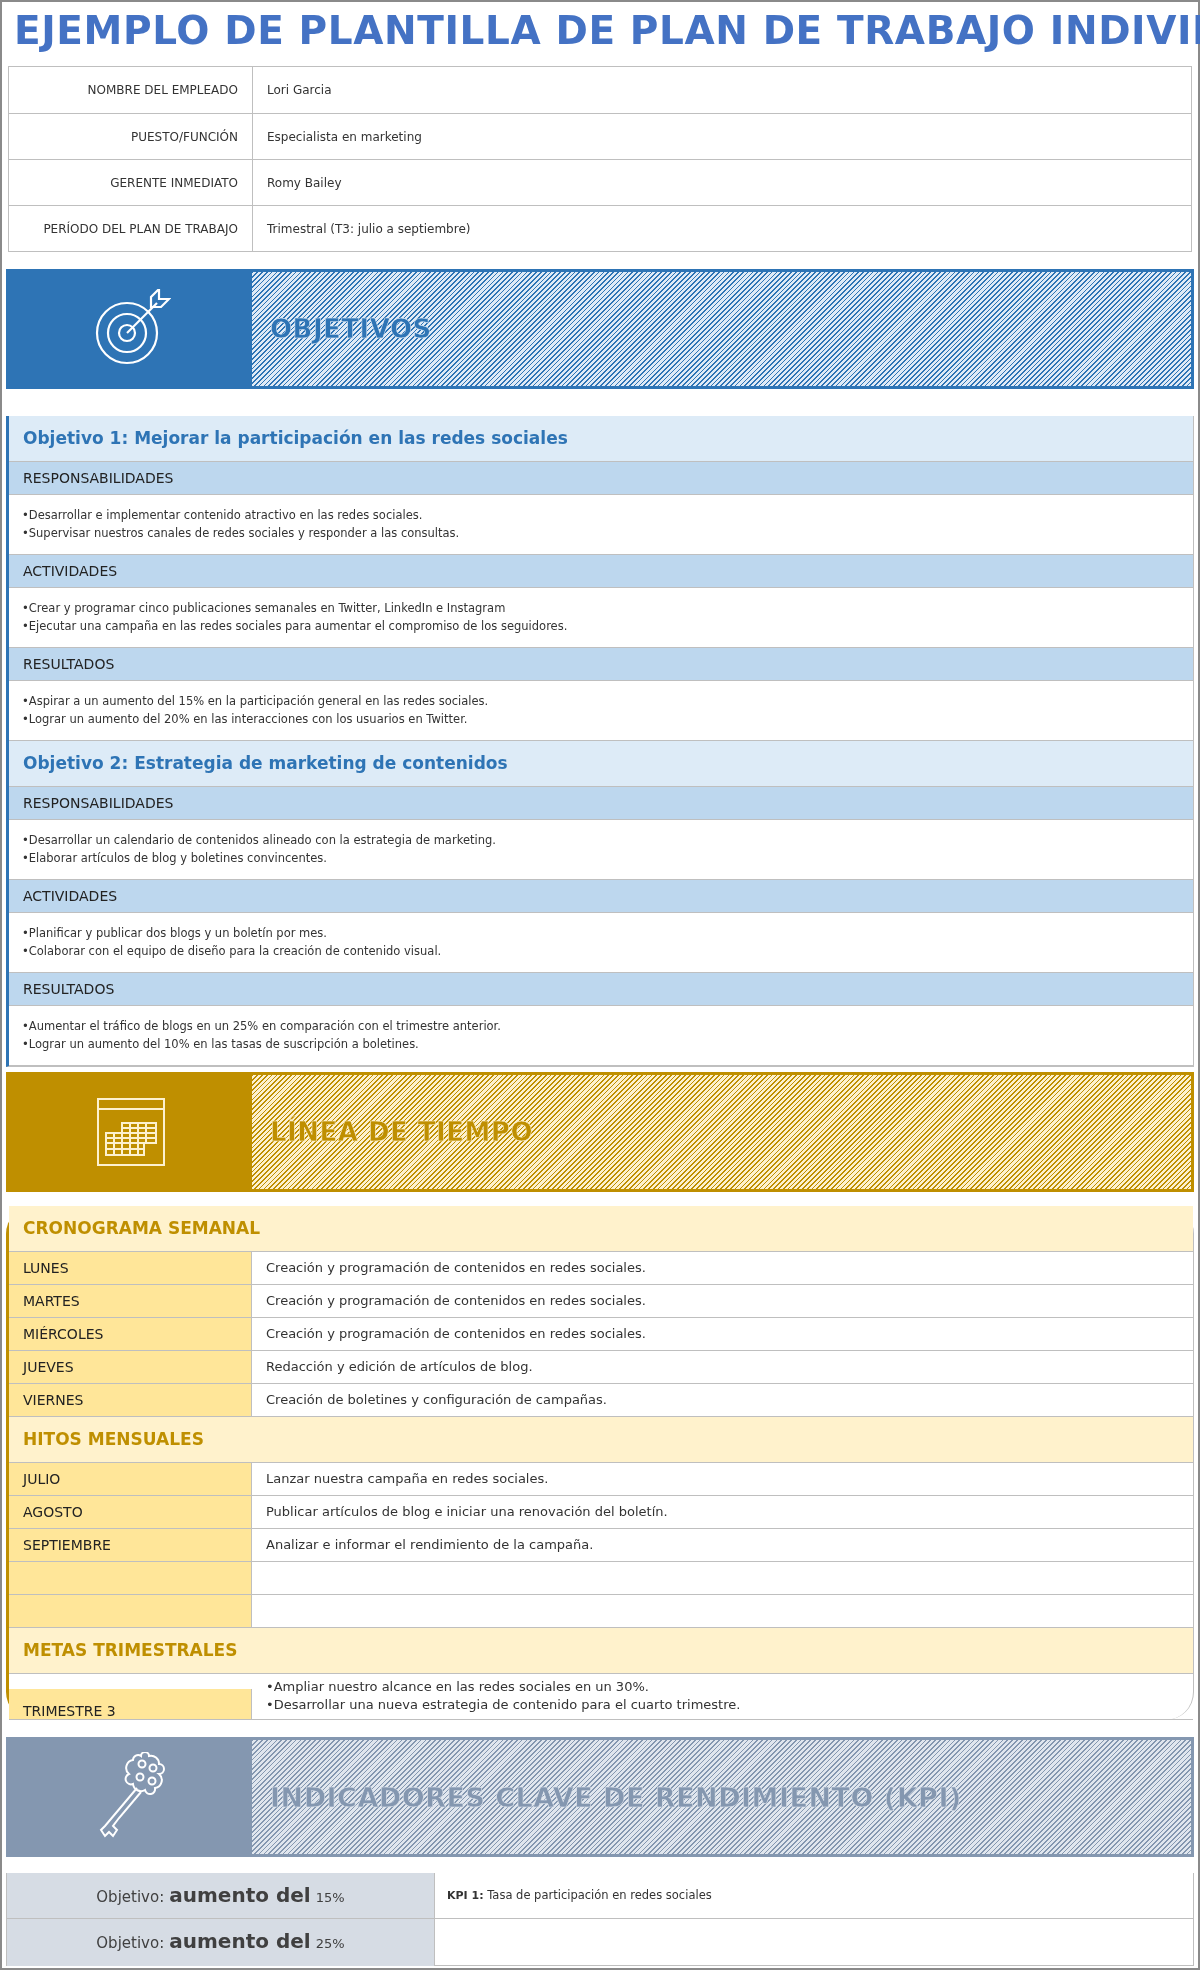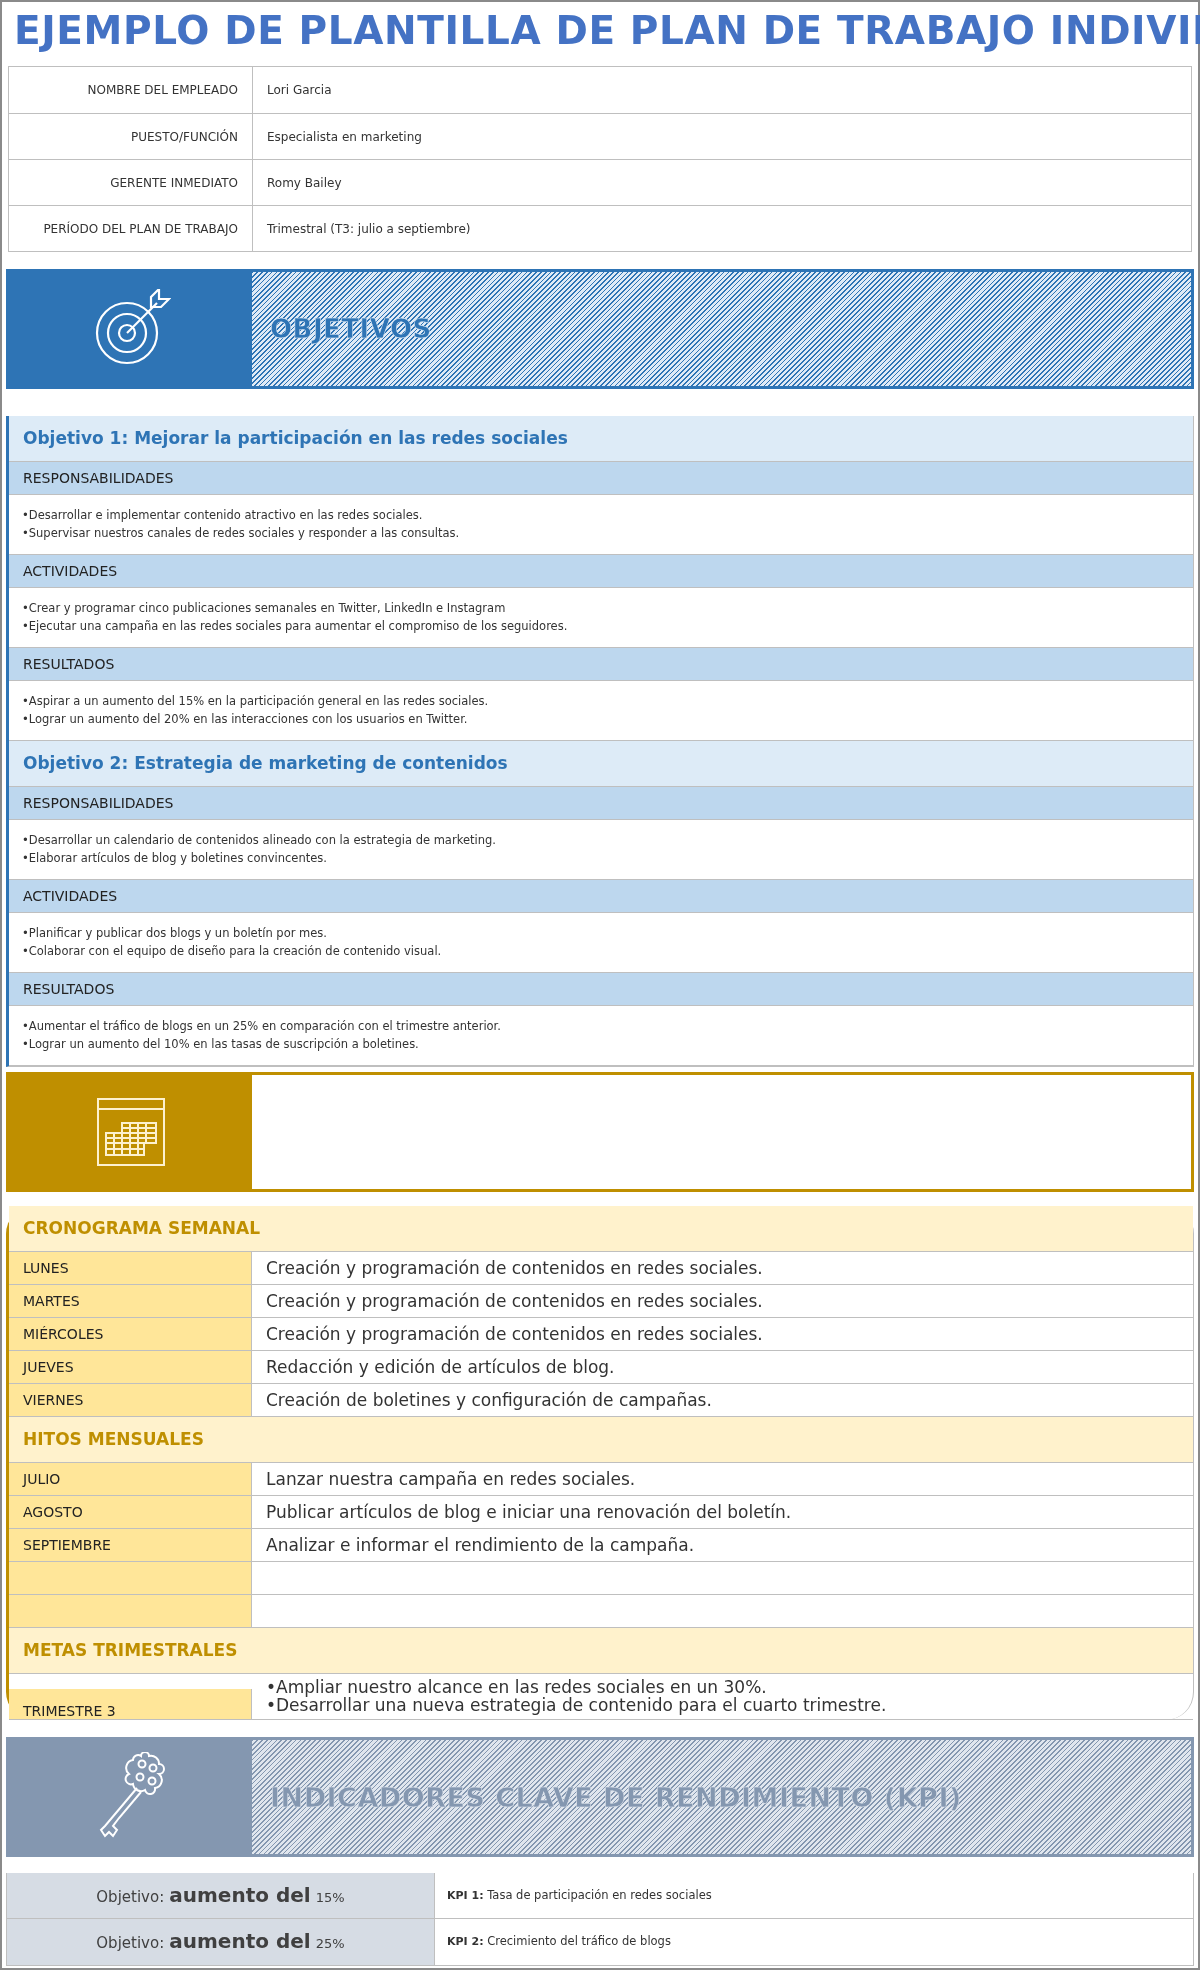--- a/index.html
+++ b/index.html
@@ -49,29 +49,29 @@
   .obj-bullets { height: 60px; background: #fff; border-bottom: 1px solid #bfbfbf; padding: 11px 0 0 13px; }
   .obj-bullets div { font-size: 11.5px; line-height: 18px; color: #333; white-space: nowrap; }
 
   
   .tl-body { position: absolute; left: 6px; width: 1188px; border-left: 3px solid #bf8f00; border-right: 1px solid #bfbfbf; border-radius: 28px; }
   .tl-section { height: 46px; background: #fff2cc; border-bottom: 1px solid #bfbfbf; padding-left: 14px;
     line-height: 45px; font-weight: bold; font-size: 17px; color: #bf8f00; white-space: nowrap; }
   .tl-row { display: flex; height: 33px; border-bottom: 1px solid #bfbfbf; }
   .tl-key { width: 243px; background: #ffe699; border-right: 1px solid #bfbfbf; padding-left: 14px;
     line-height: 32px; font-size: 14px; color: #222; white-space: nowrap; }
-  .tl-val { flex: 1; padding-left: 14px; line-height: 32px; font-size: 17px; color: #333; white-space: nowrap; }
+  .tl-val { flex: 1; padding-left: 14px; line-height: 32px; font-size: 13px; color: #333; white-space: nowrap; }
   .tl-row.tall { height: 46px; }
   .tl-row.tall .tl-key { line-height: 45px; margin-top: 15px; }
   .tl-row.tall .tl-val { line-height: 18px; padding-top: 4px; }
 
   
   .kpi-body { position: absolute; left: 6px; width: 1188px; border-left: 1px solid #bfbfbf; border-right: 1px solid #bfbfbf; border-bottom: 1px solid #bfbfbf; }
   .kpi-row { display: flex; height: 46px; border-bottom: 1px solid #bfbfbf; }
-  .kpi-row:last-child { border-bottom: none; }
+  .kpi-row:last-child { border-bottom: none; flex-direction: column; }
   .kpi-goal { width: 428px; background: #d6dce4; border-right: 1px solid #bfbfbf; text-align: center;
     line-height: 45px; white-space: nowrap; color: #404040; }
   .kpi-goal .g-lbl { font-size: 15px; }
   .kpi-goal .g-big { font-size: 20px; font-weight: bold; }
   .kpi-goal .g-pct { font-size: 13px; }
   .kpi-desc { flex: 1; padding-left: 12px; line-height: 45px; font-size: 11.5px; color: #333; white-space: nowrap; }
   .kpi-desc b { font-weight: bold; font-size: 11px; }
 </style>
 </head>
 <body>
@@ -161,20 +161,23 @@
       <line x1="18" y1="36" x2="18" y2="58"></line>
       <line x1="26" y1="26" x2="26" y2="58"></line>
       <line x1="34" y1="26" x2="34" y2="58"></line>
       <line x1="42" y1="26" x2="42" y2="58"></line>
       <line x1="50" y1="26" x2="50" y2="46"></line>
       <line x1="26" y1="31" x2="60" y2="31"></line>
       <line x1="10" y1="52" x2="48" y2="52"></line>
       <line x1="10" y1="41" x2="60" y2="41"></line>
     </svg>
   </div>
+  <div class="sec-hatch">
+    <span class="sec-title">LÍNEA DE TIEMPO</span>
+  </div>
 </div>
 
 <div class="tl-body" style="top:1206px;">
   <div class="tl-section">CRONOGRAMA SEMANAL</div>
   <div class="tl-row">
     <div class="tl-key">LUNES</div>
     <div class="tl-val">Creación y programación de contenidos en redes sociales.</div>
   </div>
   <div class="tl-row">
     <div class="tl-key">MARTES</div>

